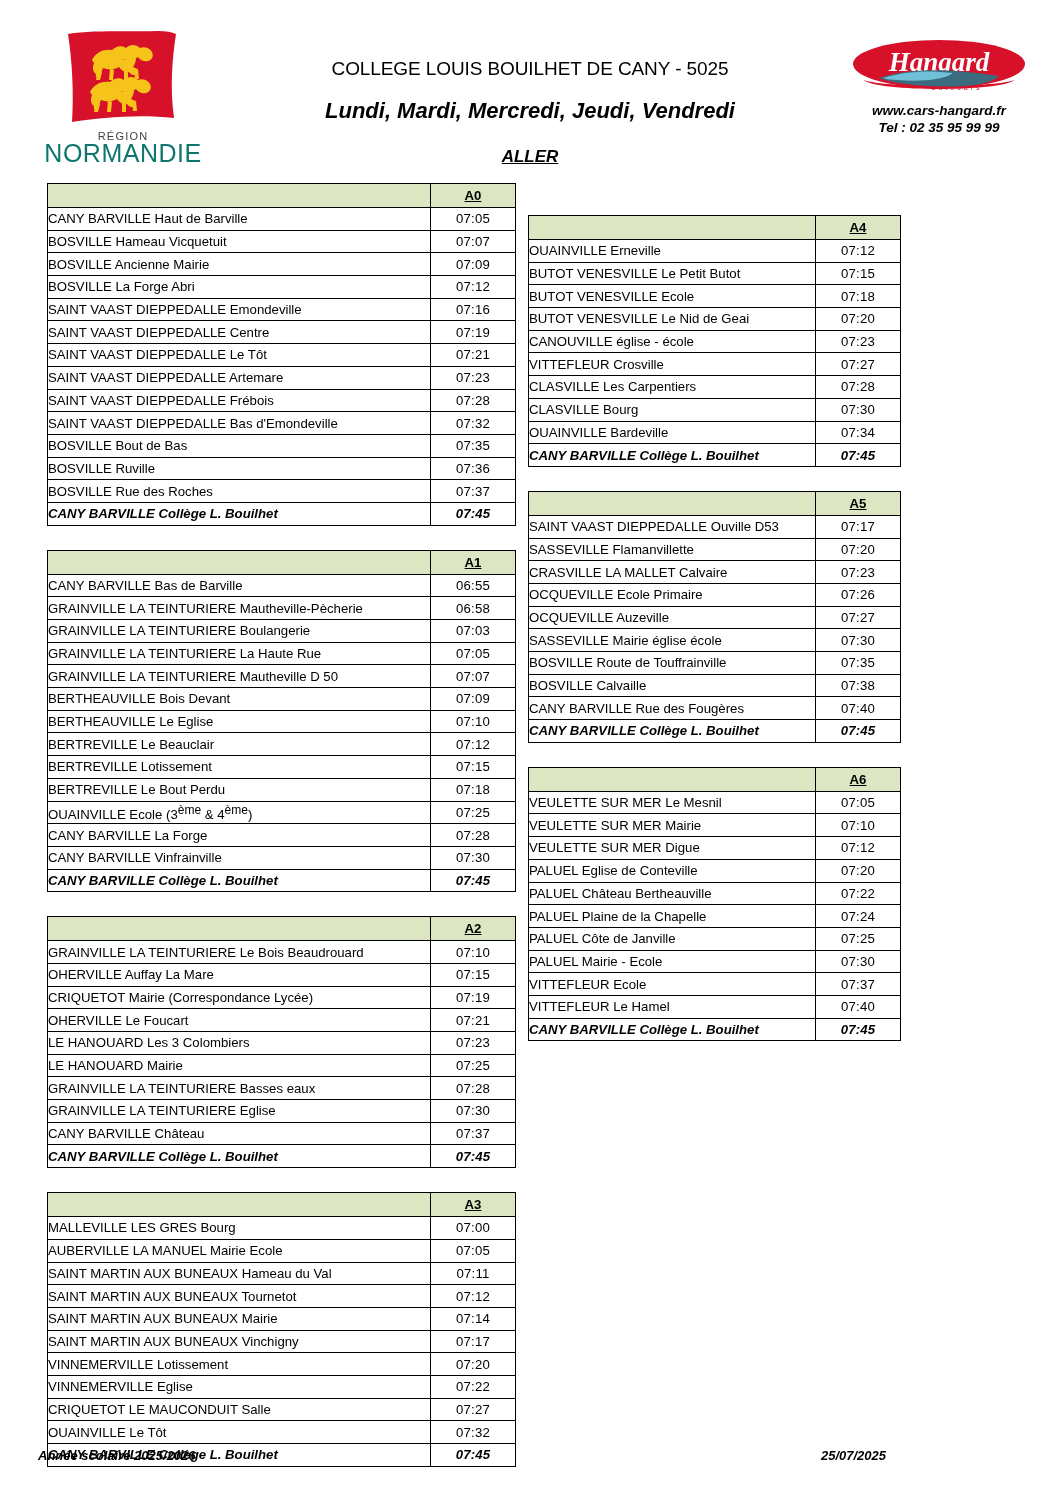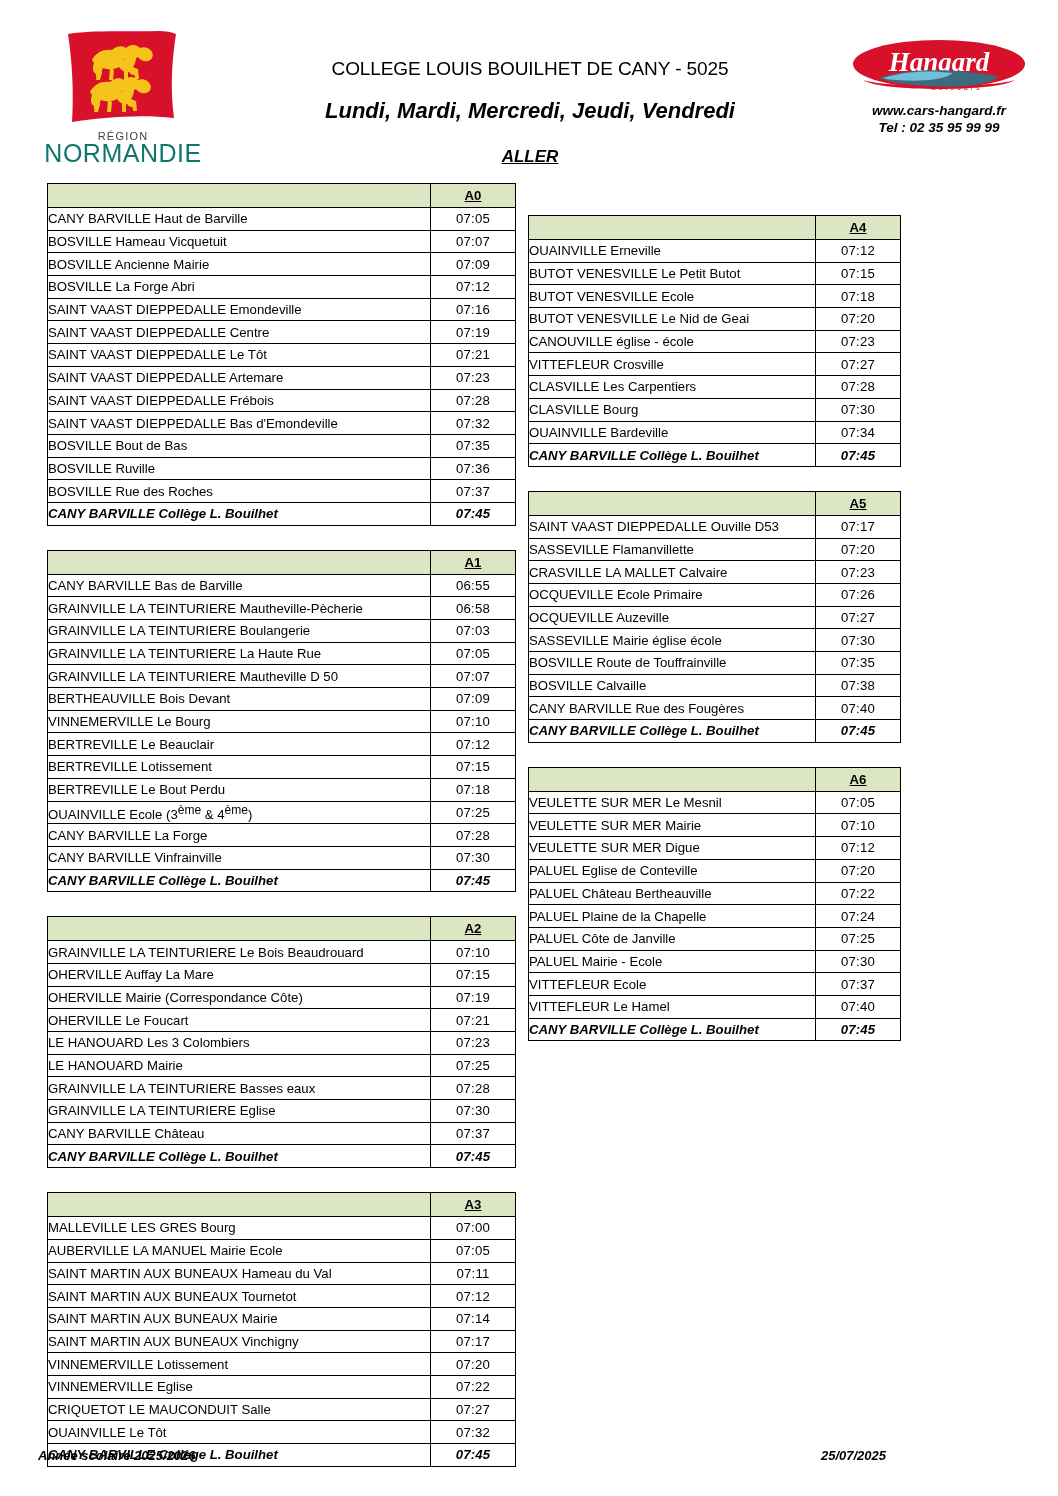--- a/index.html
+++ b/index.html
@@ -344,21 +344,21 @@
           </tr>
           <tr>
             <td class="stop">GRAINVILLE LA TEINTURIERE  Mautheville D 50</td>
             <td class="time">07:07</td>
           </tr>
           <tr>
             <td class="stop">BERTHEAUVILLE Bois Devant</td>
             <td class="time">07:09</td>
           </tr>
           <tr>
-            <td class="stop">VINNEMERVILLE Le Bourg</td>
+            <td class="stop">BERTHEAUVILLE Le Eglise</td>
             <td class="time">07:10</td>
           </tr>
           <tr>
             <td class="stop">BERTREVILLE Le Beauclair</td>
             <td class="time">07:12</td>
           </tr>
           <tr>
             <td class="stop">BERTREVILLE  Lotissement</td>
             <td class="time">07:15</td>
           </tr>
@@ -394,21 +394,21 @@
         <tbody>
           <tr>
             <td class="stop">GRAINVILLE LA TEINTURIERE Le Bois Beaudrouard</td>
             <td class="time">07:10</td>
           </tr>
           <tr>
             <td class="stop">OHERVILLE Auffay La Mare</td>
             <td class="time">07:15</td>
           </tr>
           <tr>
-            <td class="stop">OHERVILLE  Mairie (Correspondance Côte)</td>
+            <td class="stop">CRIQUETOT  Mairie (Correspondance Lycée)</td>
             <td class="time">07:19</td>
           </tr>
           <tr>
             <td class="stop">OHERVILLE Le Foucart</td>
             <td class="time">07:21</td>
           </tr>
           <tr>
             <td class="stop">LE HANOUARD Les 3 Colombiers</td>
             <td class="time">07:23</td>
           </tr>

